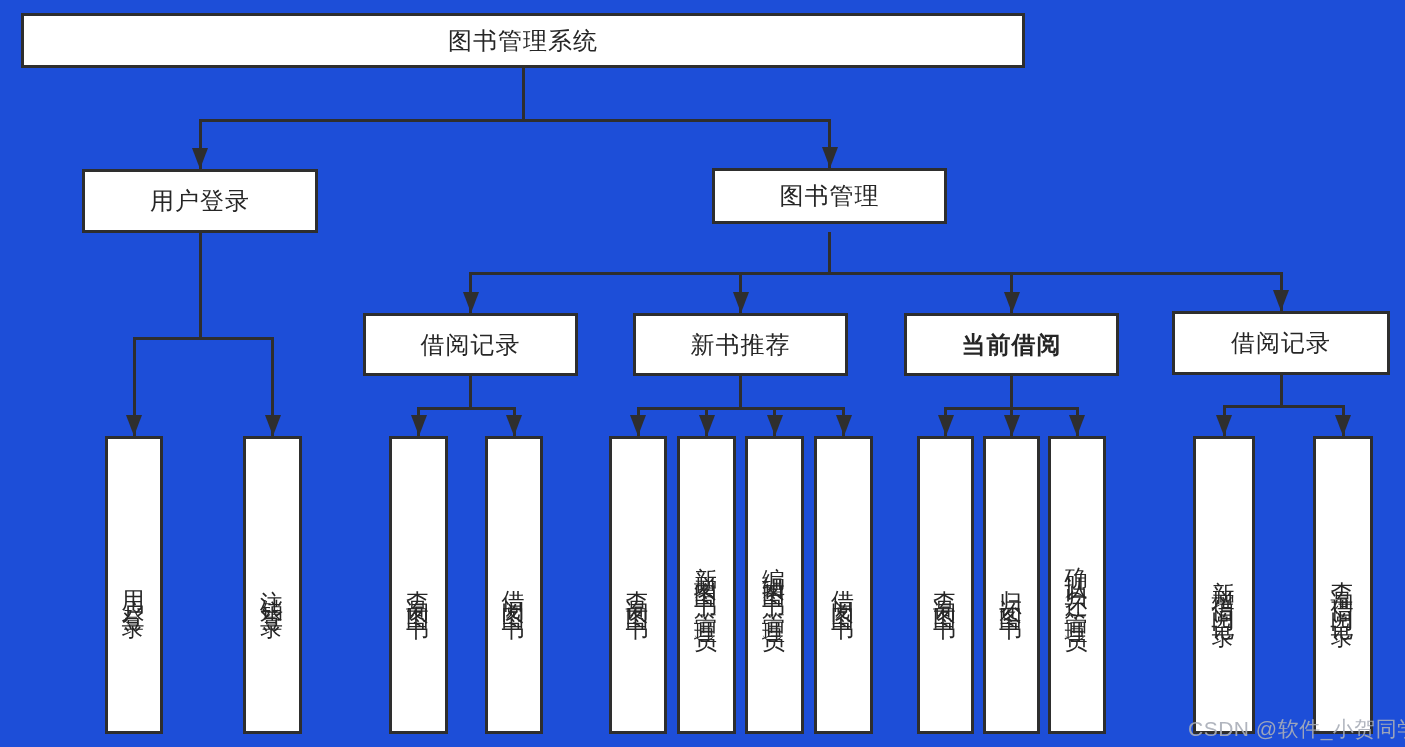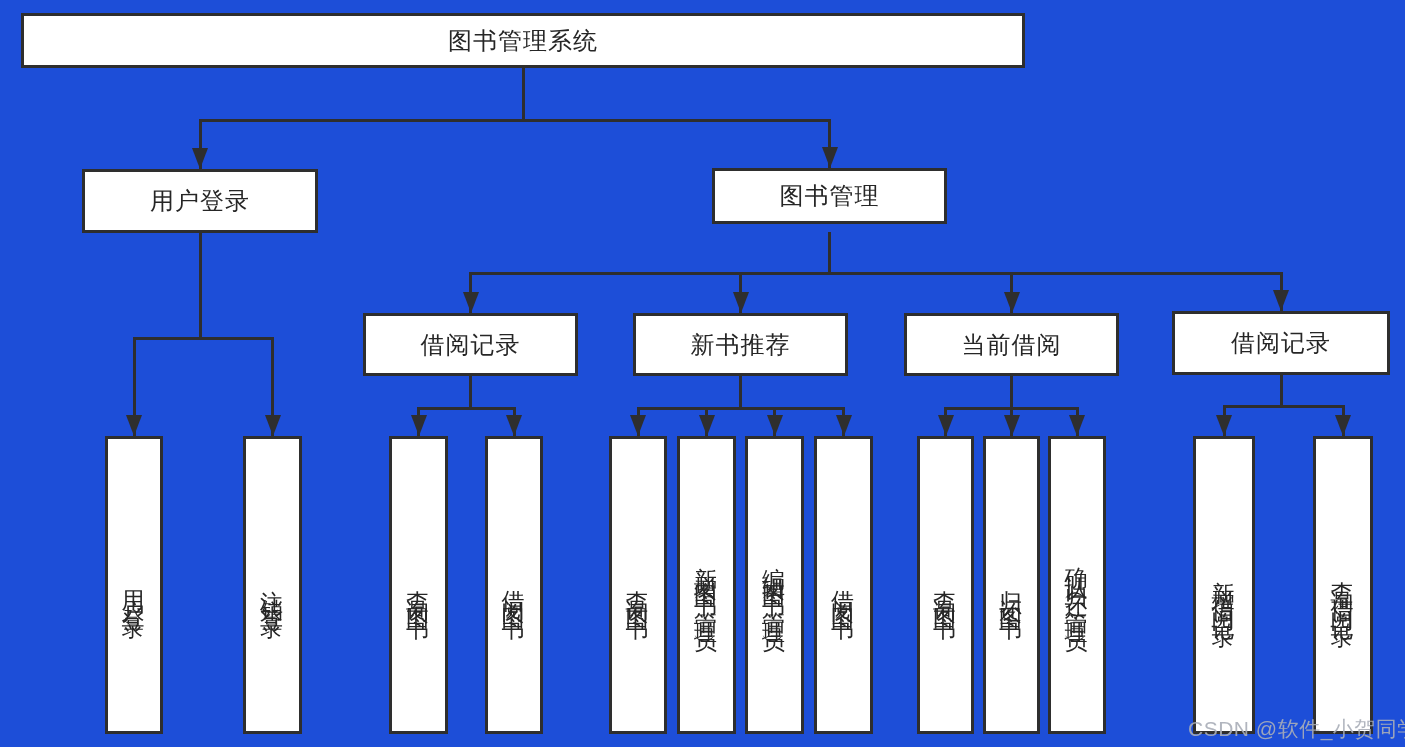--- a/index.html
+++ b/index.html
@@ -118,21 +118,21 @@
       </div>
       <div class="node" style="left: 712px; top: 168px; width: 235px; height: 56px; align-items: center;">
         <span class="label">图书管理</span>
       </div>
       <div class="node" style="left: 363px; top: 313px; width: 215px; height: 63px;">
         <span class="label">借阅记录</span>
       </div>
       <div class="node" style="left: 633px; top: 313px; width: 215px; height: 63px;">
         <span class="label">新书推荐</span>
       </div>
-      <div class="node" style="left: 904px; top: 313px; width: 215px; height: 63px;">
+      <div class="node" style="left: 904px; top: 313px; width: 215px; height: 63px; font-weight: bold;">
         <span class="label">当前借阅</span>
       </div>
       <div class="node" style="left: 1172px; top: 311px; width: 218px; height: 64px;">
         <span class="label">借阅记录</span>
       </div>
       <div class="node vertical" style="left: 105px; top: 436px; width: 58px; height: 298px;">
         <span class="label">用户登录</span>
       </div>
       <div class="node vertical" style="left: 243px; top: 436px; width: 59px; height: 298px;">
         <span class="label">注销登录</span>

